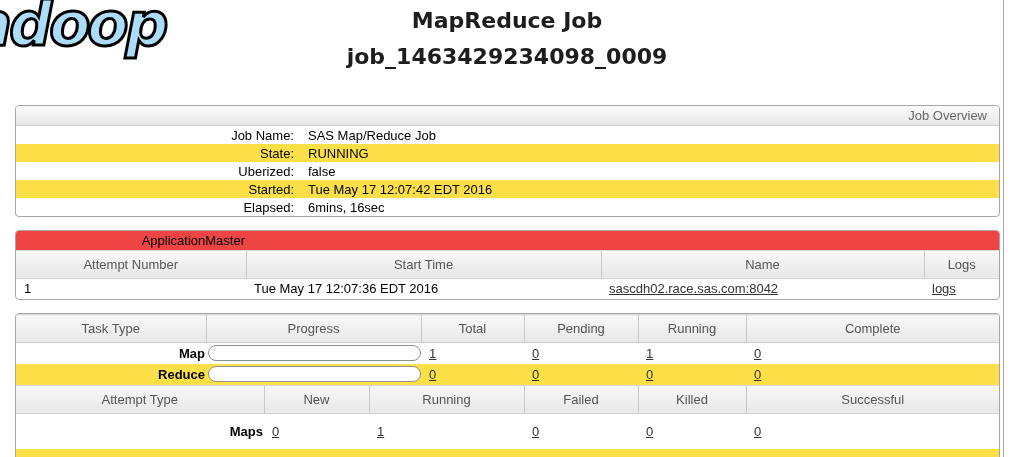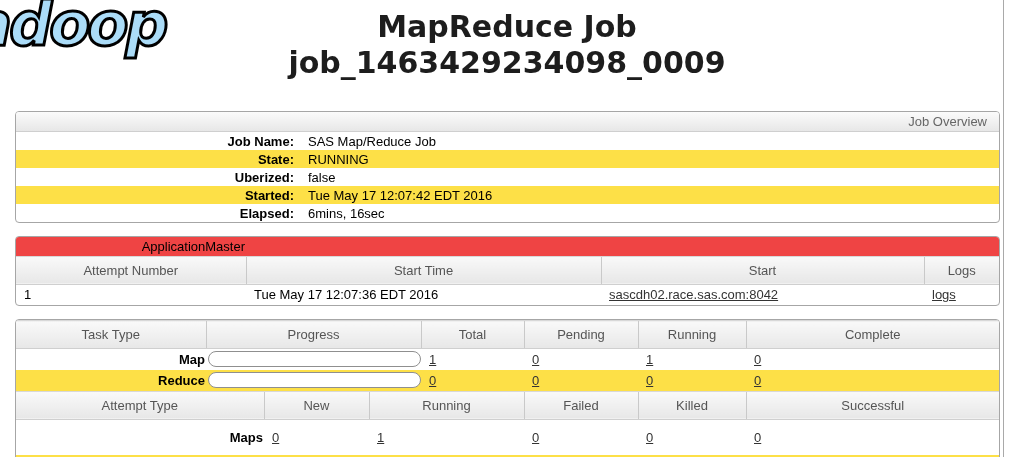--- a/index.html
+++ b/index.html
@@ -22,24 +22,24 @@
     font-size: 60px; line-height: 1;
     letter-spacing: -3px;
     color: #ABDCF8;
     -webkit-text-stroke: 3px #000;
     white-space: nowrap;
     cursor: pointer;
   }
 
   
   h1.title {
-    margin: 0; padding-top: 9px;
+    margin: 0; padding-top: 3px;
     text-align: center;
     font-family: "DejaVu Sans", sans-serif;
-    font-size: 30px; line-height: 36px;
+    font-size: 22px; line-height: 36px;
     font-weight: bold; color: #1d1d1d;
   }
 
   
   .info-block {
     margin: 6px 14px 0 15px;
     border: 1px solid #a6a6a6;
     border-radius: 4px;
     overflow: hidden;
     background: #fff;
@@ -55,21 +55,21 @@
     color: #666;
     text-align: right;
     padding-right: 12px;
   }
 
   table { border-collapse: collapse; width: 100%; table-layout: fixed; }
 
   
   .overview-table tr { height: 18px; }
   .overview-table th.flabel {
-    text-align: right; font-weight: bold; padding-right: 10px;
+    text-align: right; font-weight: normal; padding-right: 10px;
     white-space: nowrap;
   }
   .overview-table td.fvalue { text-align: left; padding-left: 4px; }
   tr.alt { background: #fde047; }
 
   
   .hrow td {
     height: 28px;
     background: linear-gradient(#f9f9f9, #e7e7e7);
     border-top: 1px solid #d8d8d8;
@@ -167,21 +167,21 @@
       <tbody>
           <tr class="caption-row">
         <th>ApplicationMaster</th>
         <th></th>
         <th></th>
         <th></th>
       </tr>
       <tr class="hrow">
         <td>Attempt Number</td>
         <td>Start Time</td>
-        <td>Start</td>
+        <td>Name</td>
         <td>Logs</td>
       </tr>
       <tr class="data-row">
         <td>1</td>
         <td>Tue May 17 12:07:36 EDT 2016</td>
         <td><a href="#">sascdh02.race.sas.com:8042</a></td>
         <td><a href="#">logs</a></td>
       </tr>
     </tbody>
       </table>

